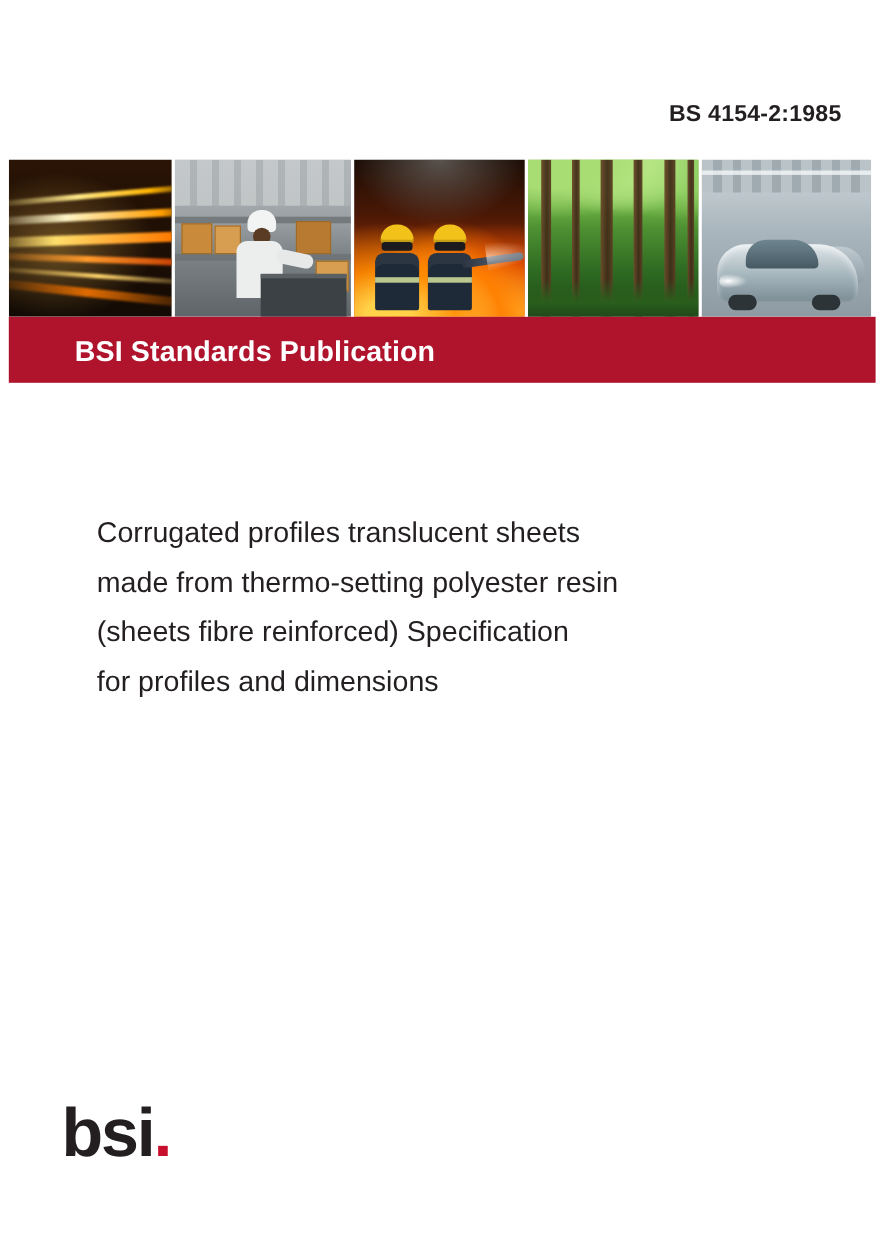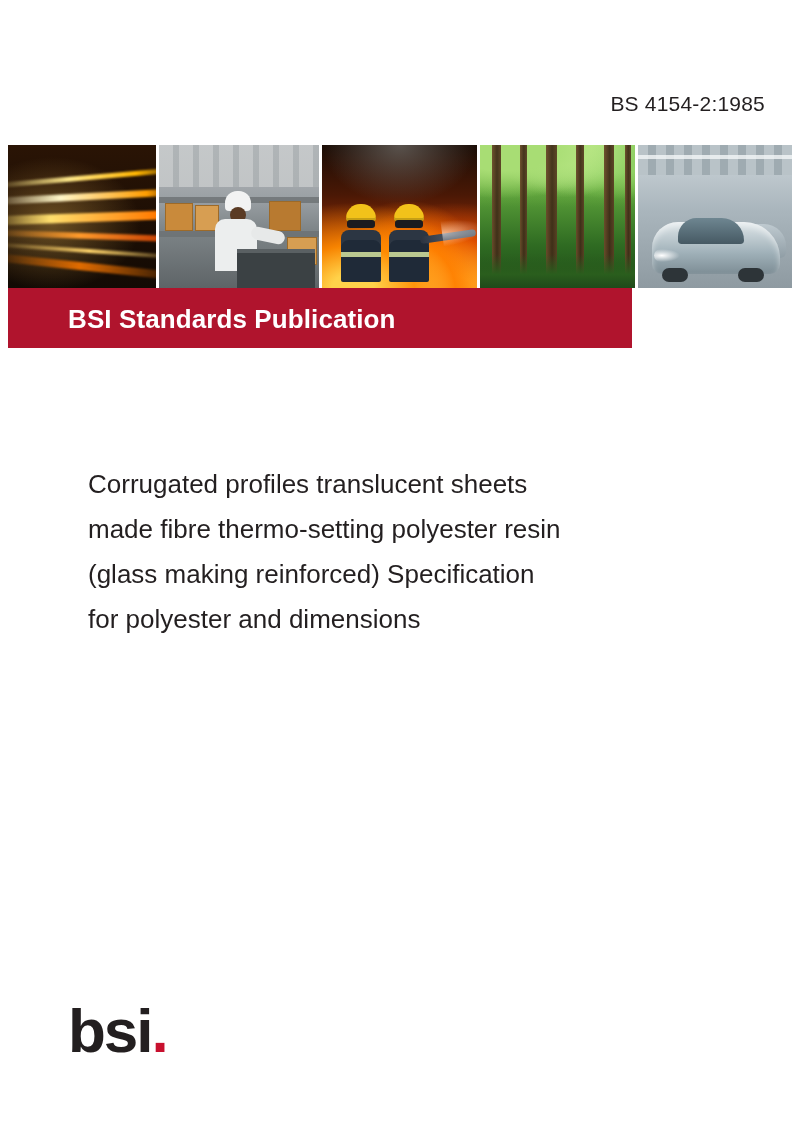--- a/index.html
+++ b/index.html
@@ -22,21 +22,21 @@
     height: 1132px;
     background: #ffffff;
   }
 
   
   .std-number {
     position: absolute;
     right: 35px;
     top: 92px;
     font-size: 21px;
-    font-weight: normal;
+    font-weight: bold;
     color: #231f20;
     letter-spacing: 0.2px;
   }
 
   
   .image-band {
     position: absolute;
     left: 8px;
     top: 145px;
     width: 784px;
@@ -231,21 +231,21 @@
     position: absolute; right: 6px; bottom: 30px; width: 70px; height: 34px;
     background: linear-gradient(180deg, #c3ced4, #8e9ca4);
     border-radius: 18px 22px 6px 6px; opacity: .85;
   }
 
   
   .red-banner {
     position: absolute;
     left: 8px;
     top: 288px;
-    width: 624px;
+    width: 788px;
     height: 60px;
     background: #b0142d;
   }
   .red-banner .banner-text {
     position: absolute;
     left: 60px;
     top: 16px;
     color: #ffffff;
     font-size: 26px;
     font-weight: bold;
@@ -261,21 +261,21 @@
     font-size: 26px;
     line-height: 45px;
     color: #231f20;
     font-weight: normal;
   }
   .doc-title .line { display: block; white-space: nowrap; }
 
   
   .bsi-logo {
     position: absolute;
-    left: 68px;
+    left: 56px;
     top: 1000px;
     font-size: 62px;
     font-weight: bold;
     color: #231f20;
     letter-spacing: -2px;
     line-height: 62px;
   }
   .bsi-logo .dot { color: #c8102e; }
 
   .tagline {
@@ -367,21 +367,21 @@
     </div>
 
   </div>
 
   <div class="red-banner">
     <div class="banner-text">BSI Standards Publication</div>
   </div>
 
   <div class="doc-title">
     <span class="line">Corrugated profiles translucent sheets</span>
-    <span class="line">made fibre thermo-setting polyester resin</span>
-    <span class="line">(glass making reinforced) Specification</span>
-    <span class="line">for polyester and dimensions</span>
+    <span class="line">made from thermo-setting polyester resin</span>
+    <span class="line">(sheets fibre reinforced) Specification</span>
+    <span class="line">for profiles and dimensions</span>
   </div>
 
   <div class="bsi-logo"><span>bsi</span><span class="dot">.</span></div>
 
 
 </div>
 
 </body></html>

